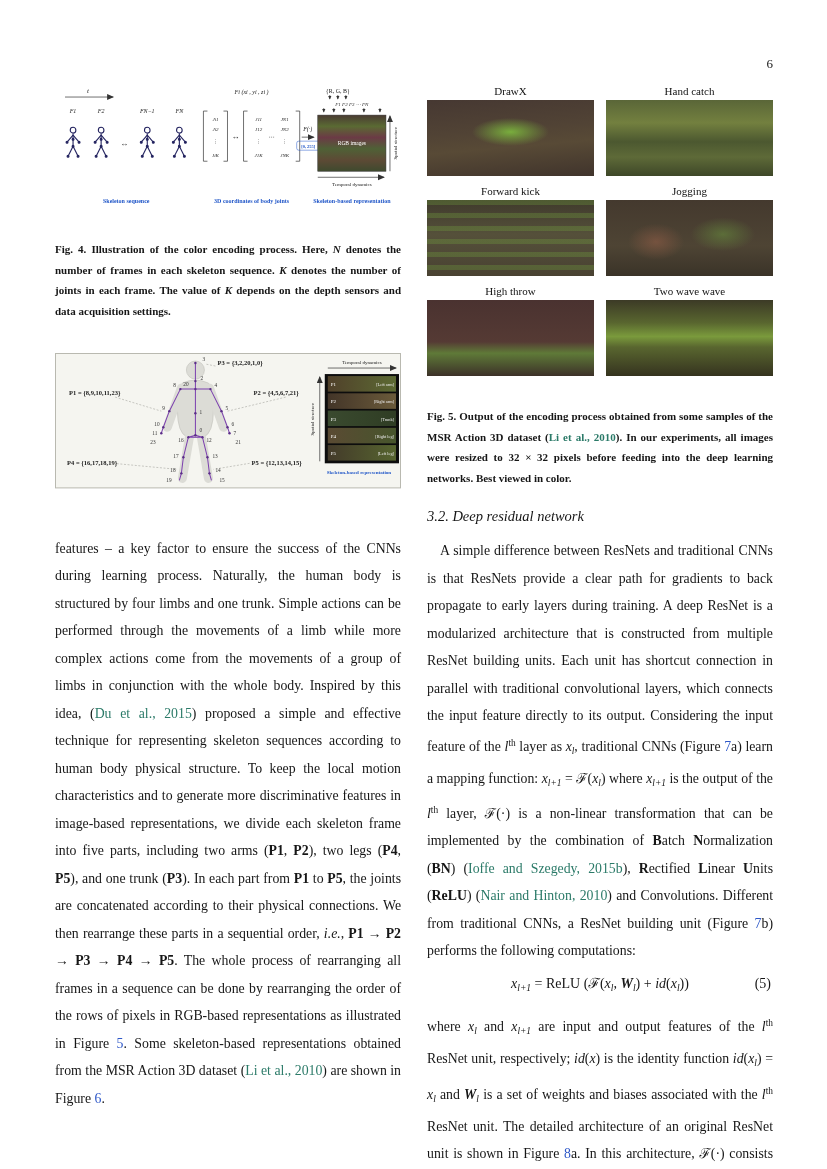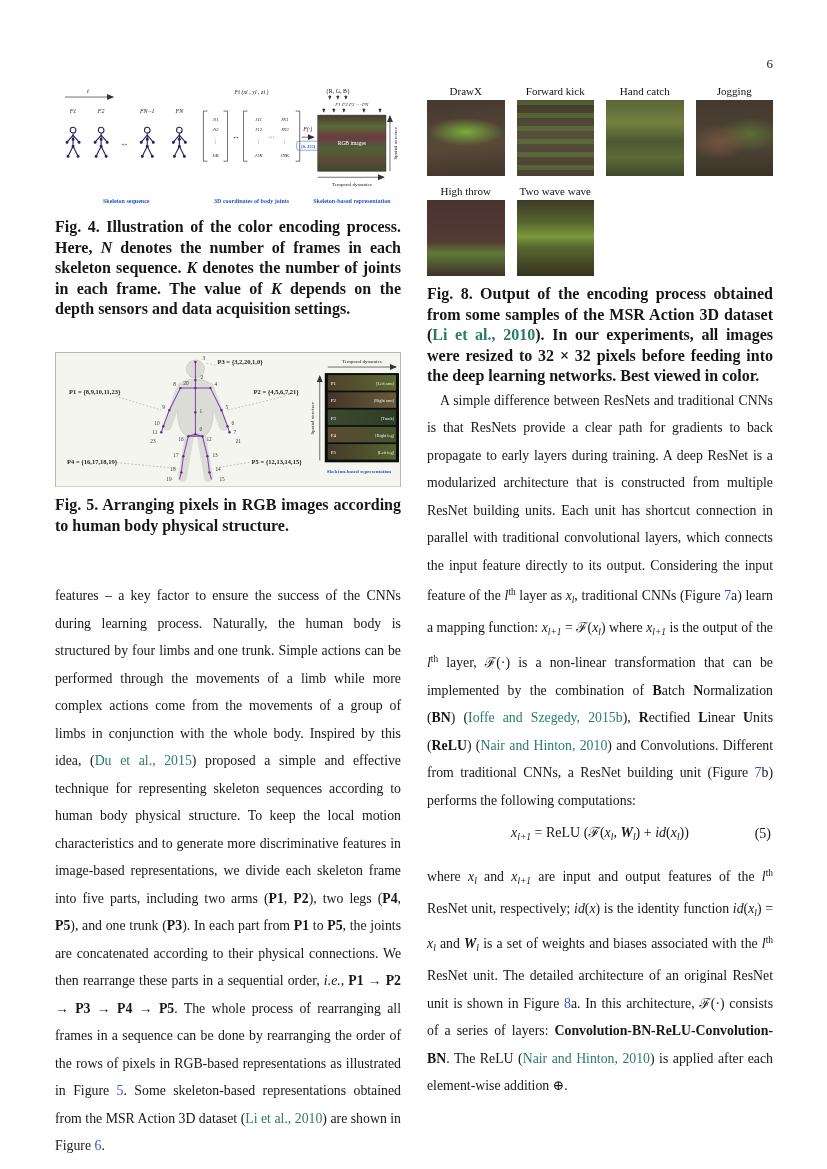--- a/index.html
+++ b/index.html
@@ -12,21 +12,21 @@
     width:827px;height:1169px;position:relative;overflow:hidden;
     font-family:"Liberation Serif","DejaVu Serif",serif;color:#161616;
   }
   .pageno{position:absolute;top:56px;right:54px;font-size:13px}
   .col{position:absolute;top:85px;width:346px}
   .col-left{left:55px}
   .col-right{left:427px}
 
   .body-text{font-size:13.8px;line-height:27.5px;text-align:justify}
   .indent{text-indent:13px}
-  .fig-caption{font-size:16px;line-height:20.5px;font-weight:bold;text-align:justify;margin-top:8px}
+  .fig-caption{font-size:11px;line-height:20.5px;font-weight:bold;text-align:justify;margin-top:30px}
 
   .section-heading{font-style:italic;font-weight:normal;font-size:14.5px;margin:20px 0 12px 0}
 
   .seg-b{font-weight:bold}
   .seg-i{font-style:italic}
   .seg-scr{font-style:italic;font-weight:600}
   .seg-sub{font-size:68%;vertical-align:-0.3em;font-style:italic}
   .seg-sup{font-size:68%;vertical-align:0.5em;}
   .seg-cite{color:var(--citation)}
   .seg-ref{color:var(--reference)}
@@ -49,21 +49,21 @@
   .jdot{fill:#5a2d87}
   .jn{font-size:5.3px;fill:#333}
   .pl{font-size:6.5px;font-weight:bold}
   .sil{fill:#dcdcd6;stroke:#c2c2ba;stroke-width:0.6}
   .sil-limb{stroke:#dcdcd6;stroke-width:9;stroke-linecap:round}
   .fig5-bg{fill:#f5f5f0;stroke:#b9b9b0;stroke-width:1}
   .rowtxt{fill:#fff;font-size:5px}
   .rowlimb{fill:#eee;font-size:4.3px;text-anchor:end}
 
   
-  .fig6-grid{display:grid;grid-template-columns:repeat(4,1fr);column-gap:12px;row-gap:9px}
+  .fig6-grid{display:grid;grid-template-columns:repeat(2,1fr);column-gap:12px;row-gap:9px}
   .fig6-label{text-align:center;font-size:11px;margin-bottom:3px;color:#111}
   .fig6-img{height:76px;width:100%}
   .f6-0{background:radial-gradient(55px 20px at 50% 42%,rgba(125,185,62,.9),rgba(125,185,62,0) 70%),linear-gradient(175deg,#463832 0%,#514335 40%,#584a36 60%,#40342c 100%)}
   .f6-1{background:repeating-linear-gradient(180deg,rgba(115,165,62,.3) 0 5px,rgba(0,0,0,0) 5px 13px),linear-gradient(180deg,#3f3a2c,#55503a 45%,#494232)}
   .f6-2{background:linear-gradient(180deg,#5a6638,#73803f 30%,#4c5830 55%,#5e6a38 75%,#3e4728)}
   .f6-3{background:linear-gradient(180deg,#4a3230 0%,#553a34 55%,#5f7a38 70%,#3c3128 100%)}
   .f6-4{background:radial-gradient(40px 26px at 30% 55%,rgba(150,95,72,.55),transparent 70%),radial-gradient(46px 24px at 70% 45%,rgba(105,145,62,.55),transparent 70%),linear-gradient(180deg,#44392e,#4e4434 60%,#3a3328)}
   .f6-5{background:linear-gradient(180deg,#3c3a26 0%,#59662f 30%,#7a9a3c 48%,#59662f 62%,#35331f 100%)}
 
   .equation{display:flex;align-items:flex-end;justify-content:center;position:relative;margin:8px 0 18px 0;font-size:14px}
@@ -298,58 +298,58 @@
           <text x="338" y="50.2" class="rowlimb">[Right arm]</text>
           <text x="275" y="67.4" class="rowtxt">P3</text>
           <text x="338" y="67.4" class="rowlimb">[Trunk]</text>
           <text x="275" y="84.6" class="rowtxt">P4</text>
           <text x="338" y="84.6" class="rowlimb">[Right leg]</text>
           <text x="275" y="101.8" class="rowtxt">P5</text>
           <text x="338" y="101.8" class="rowlimb">[Left leg]</text>
           <text x="303" y="121" class="s5 mid figlabel">Skeleton-based representation</text>
         </g>
       </svg>
-      <figcaption class="fig-caption"><span>Fig. 5. Arranging pixels in RGB images according to human body physical structure.</span></figcaption>
     </figure>
 
     <div class="body-text" style="margin-top:46px"><span>features – a key factor to ensure the success of the CNNs during learning process. Naturally, the human body is structured by four limbs and one trunk. Simple actions can be performed through the movements of a limb while more complex actions come from the movements of a group of limbs in conjunction with the whole body. Inspired by this idea, (</span><span class="seg-cite">Du et al., 2015</span><span>) proposed a simple and effective technique for representing skeleton sequences according to human body physical structure. To keep the local motion characteristics and to generate more discriminative features in image-based representations, we divide each skeleton frame into five parts, including two arms (</span><span class="seg-b">P1</span><span>, </span><span class="seg-b">P2</span><span>), two legs (</span><span class="seg-b">P4</span><span>, </span><span class="seg-b">P5</span><span>), and one trunk (</span><span class="seg-b">P3</span><span>). In each part from </span><span class="seg-b">P1</span><span> to </span><span class="seg-b">P5</span><span>, the joints are concatenated according to their physical connections. We then rearrange these parts in a sequential order, </span><span class="seg-i">i.e.</span><span>, </span><span class="seg-b">P1</span><span> → </span><span class="seg-b">P2</span><span> → </span><span class="seg-b">P3</span><span> → </span><span class="seg-b">P4</span><span> → </span><span class="seg-b">P5</span><span>. The whole process of rearranging all frames in a sequence can be done by rearranging the order of the rows of pixels in RGB-based representations as illustrated in Figure </span><span class="seg-ref">5</span><span>. Some skeleton-based representations obtained from the MSR Action 3D dataset (</span><span class="seg-cite">Li et al., 2010</span><span>) are shown in Figure </span><span class="seg-ref">6</span><span>.</span></div>
   </section>
 
   <section class="col col-right">
 
     <figure class="figure">
       <div class="fig6-grid">
         <div class="fig6-cell">
           <div class="fig6-label">DrawX</div>
           <div class="fig6-img f6-0"></div>
         </div>
         <div class="fig6-cell">
+          <div class="fig6-label">Hand catch</div>
+          <div class="fig6-img f6-2"></div>
+        </div>
+        <div class="fig6-cell">
           <div class="fig6-label">Forward kick</div>
           <div class="fig6-img f6-1"></div>
         </div>
         <div class="fig6-cell">
-          <div class="fig6-label">Hand catch</div>
-          <div class="fig6-img f6-2"></div>
-        </div>
-        <div class="fig6-cell">
           <div class="fig6-label">Jogging</div>
           <div class="fig6-img f6-4"></div>
         </div>
         <div class="fig6-cell">
           <div class="fig6-label">High throw</div>
           <div class="fig6-img f6-3"></div>
         </div>
         <div class="fig6-cell">
           <div class="fig6-label">Two wave wave</div>
           <div class="fig6-img f6-5"></div>
         </div>
       </div>
-      <figcaption class="fig-caption"><span>Fig. 8. Output of the encoding process obtained from some samples of the MSR Action 3D dataset (</span><span class="seg-cite">Li et al., 2010</span><span>). In our experiments, all images were resized to 32 × 32 pixels before feeding into the deep learning networks. Best viewed in color.</span></figcaption>
+      <figcaption class="fig-caption"><span>Fig. 5. Output of the encoding process obtained from some samples of the MSR Action 3D dataset (</span><span class="seg-cite">Li et al., 2010</span><span>). In our experiments, all images were resized to 32 × 32 pixels before feeding into the deep learning networks. Best viewed in color.</span></figcaption>
     </figure>
 
+    <h3 class="section-heading">3.2. Deep residual network</h3>
 
     <p class="body-text indent"><span>A simple difference between ResNets and traditional CNNs is that ResNets provide a clear path for gradients to back propagate to early layers during training. A deep ResNet is a modularized architecture that is constructed from multiple ResNet building units. Each unit has shortcut connection in parallel with traditional convolutional layers, which connects the input feature directly to its output. Considering the input feature of the </span><span class="seg-i">l</span><span class="seg-sup">th</span><span> layer as </span><span class="seg-i">x</span><span class="seg-sub">l</span><span>, traditional CNNs (Figure </span><span class="seg-ref">7</span><span>a) learn a mapping function: </span><span class="seg-i">x</span><span class="seg-sub">l+1</span><span> = </span><span>ℱ</span><span>(</span><span class="seg-i">x</span><span class="seg-sub">l</span><span>) where </span><span class="seg-i">x</span><span class="seg-sub">l+1</span><span> is the output of the </span><span class="seg-i">l</span><span class="seg-sup">th</span><span> layer, </span><span>ℱ</span><span>(·) is a non-linear transformation that can be implemented by the combination of </span><span class="seg-b">B</span><span>atch </span><span class="seg-b">N</span><span>ormalization (</span><span class="seg-b">BN</span><span>) (</span><span class="seg-cite">Ioffe and Szegedy, 2015b</span><span>), </span><span class="seg-b">R</span><span>ectified </span><span class="seg-b">L</span><span>inear </span><span class="seg-b">U</span><span>nits (</span><span class="seg-b">ReLU</span><span>) (</span><span class="seg-cite">Nair and Hinton, 2010</span><span>) and Convolutions. Different from traditional CNNs, a ResNet building unit (Figure </span><span class="seg-ref">7</span><span>b) performs the following computations:</span></p>
 
     <div class="equation">
       <span class="eq-body"><span class="seg-i">x</span><span class="seg-sub">l+1</span><span> = ReLU (</span><span>ℱ</span><span>(</span><span class="seg-i">x</span><span class="seg-sub">l</span><span>, </span><span class="seg-scr">W</span><span class="seg-sub">l</span><span>) + </span><span class="seg-i">id</span><span>(</span><span class="seg-i">x</span><span class="seg-sub">l</span><span>))</span></span>
       <span class="eq-number">(5)</span>
     </div>
 
     <p class="body-text"><span>where </span><span class="seg-i">x</span><span class="seg-sub">l</span><span> and </span><span class="seg-i">x</span><span class="seg-sub">l+1</span><span> are input and output features of the </span><span class="seg-i">l</span><span class="seg-sup">th</span><span> ResNet unit, respectively; </span><span class="seg-i">id</span><span>(</span><span class="seg-i">x</span><span>) is the identity function </span><span class="seg-i">id</span><span>(</span><span class="seg-i">x</span><span class="seg-sub">l</span><span>) = </span><span class="seg-i">x</span><span class="seg-sub">l</span><span> and </span><span class="seg-scr">W</span><span class="seg-sub">l</span><span> is a set of weights and biases associated with the </span><span class="seg-i">l</span><span class="seg-sup">th</span><span> ResNet unit. The detailed architecture of an original ResNet unit is shown in Figure </span><span class="seg-ref">8</span><span>a. In this architecture, </span><span>ℱ</span><span>(·) consists of a series of layers: </span><span class="seg-b">Convolution-BN-ReLU-Convolution-BN</span><span>. The ReLU (</span><span class="seg-cite">Nair and Hinton, 2010</span><span>) is applied after each element-wise addition ⊕.</span></p>
   </section>

